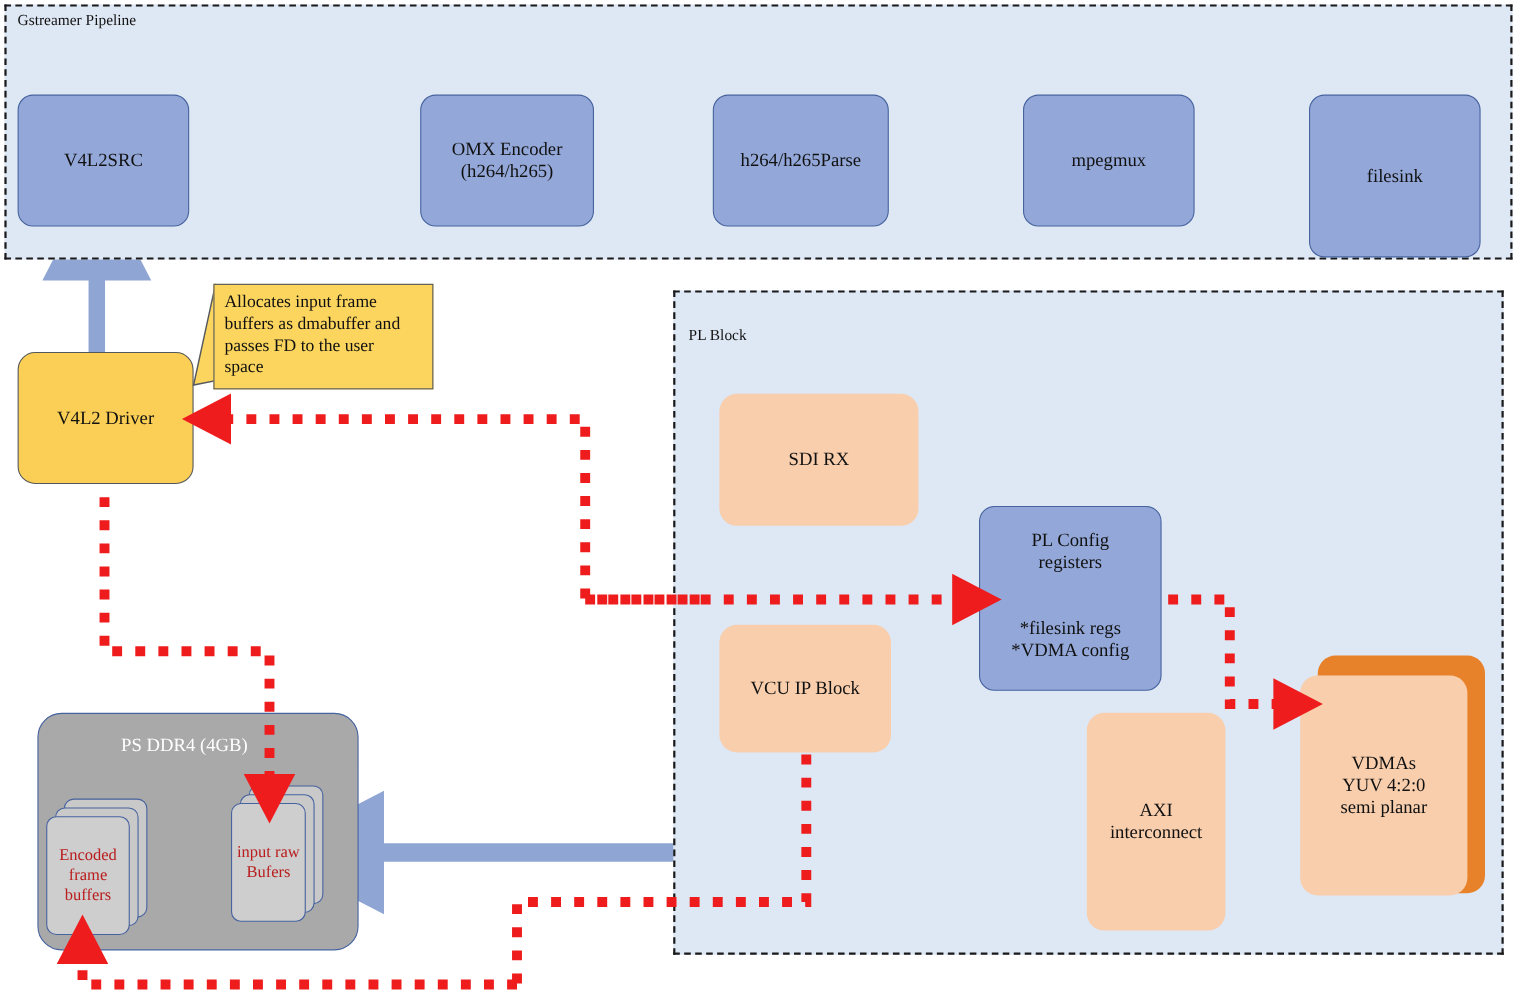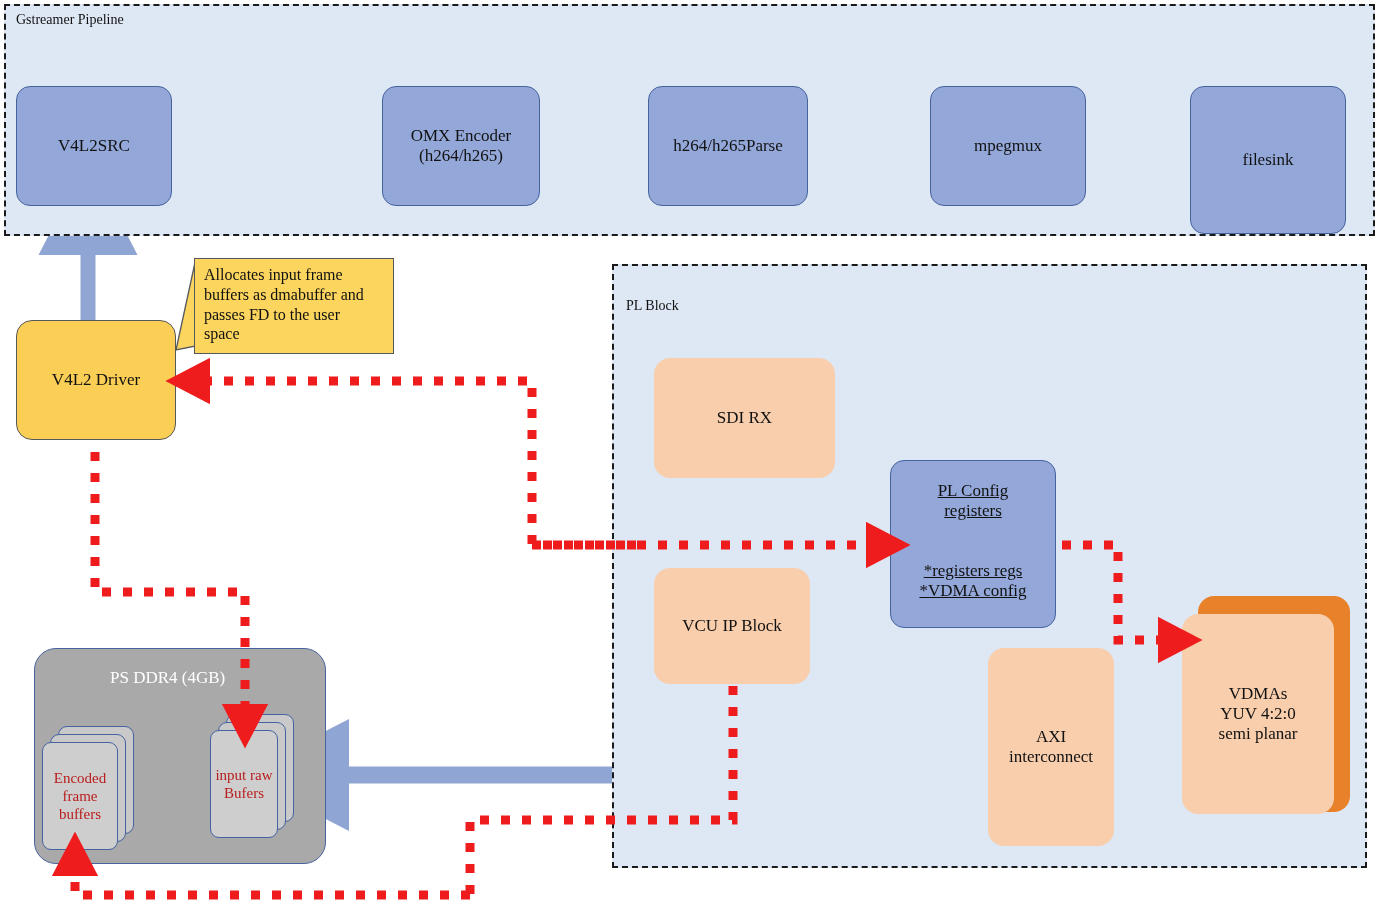--- a/index.html
+++ b/index.html
@@ -170,24 +170,24 @@
   <svg class="svg-layer" viewBox="0 0 1379 907">
     <path d="M196,258 L176,350 L196,346 Z" fill="#fbd55e" stroke="#55585c" stroke-width="1.3"></path>
   </svg>
 
   <div class="callout" style="left:194px; top:258px; width:200px; height:96px;">Allocates  input frame buffers as dmabuffer and passes FD to the user space</div>
 
   <div class="node node-peach" style="left:654px; top:358px; width:181px; height:120px;">SDI RX</div>
 
   <div class="node node-peach" style="left:654px; top:568px; width:156px; height:116px;">VCU IP Block</div>
 
-  <div class="node node-blue" style="left:890px; top:460px; width:166px; height:168px; flex-direction:column; justify-content:flex-start; padding-top:20px;text-decoration:underline;">
+  <div class="node node-blue" style="left:890px; top:460px; width:166px; height:168px; flex-direction:column; justify-content:flex-start; padding-top:20px;">
     <span style="white-space:pre-line; display:block;">PL Config
 registers</span>
-    <span style="white-space:pre-line; display:block; margin-top:40px;">*registers regs
+    <span style="white-space:pre-line; display:block; margin-top:40px;">*filesink regs
 *VDMA config</span>
   </div>
 
   <div class="vdma-shadow" style="left:1198px; top:596px; width:152px; height:216px;"></div>
   <div class="node node-peach" style="left:1182px; top:614px; width:152px; height:200px; white-space:pre-line;text-align:center;">VDMAs
 YUV 4:2:0
 semi planar</div>
 
   <div class="node node-peach" style="left:988px; top:648px; width:126px; height:198px; white-space:pre-line;">AXI
 interconnect</div>

